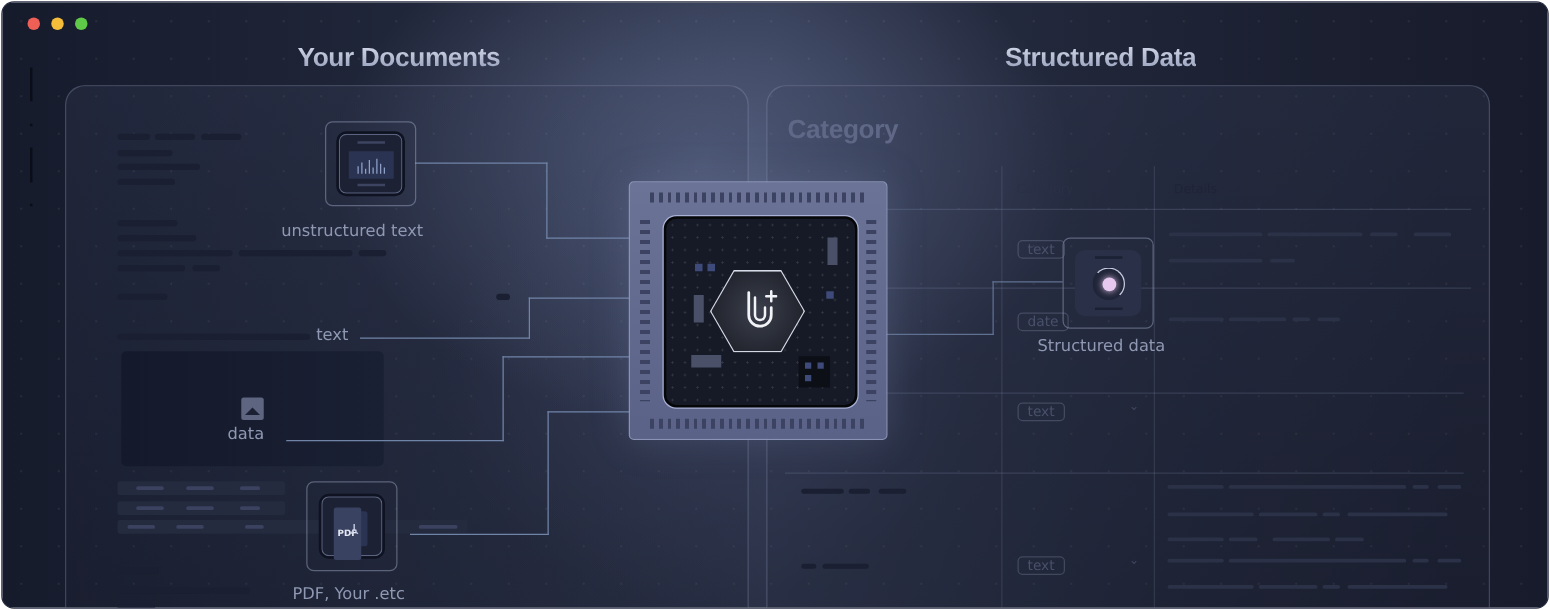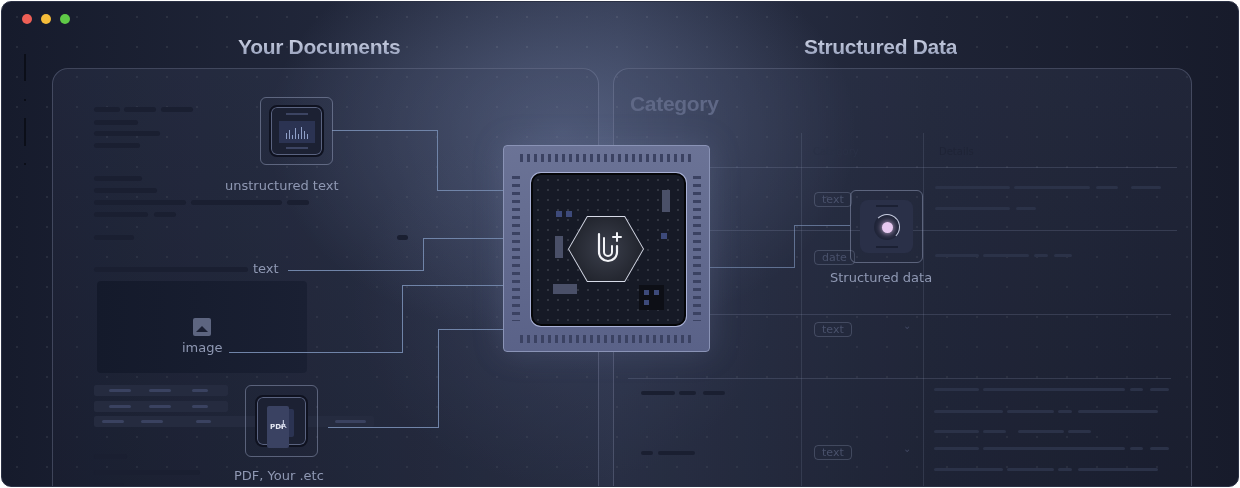--- a/index.html
+++ b/index.html
@@ -209,21 +209,21 @@
         <span style="width:1px;height:5px;background:#8fa0c8"></span>
         <span style="width:1px;height:12px;background:#8fa0c8"></span>
         <span style="width:1px;height:8px;background:#8fa0c8"></span>
         <span style="width:1px;height:5px;background:#8fa0c8"></span>
       </div>
       <div class="line" style="bottom:6px"></div>
     </div>
   </div>
   <div class="label" style="left:223px;top:176px">unstructured text</div>
   <div class="label" style="left:251px;top:259px">text</div>
-  <div class="label" style="left:180px;top:338px">image</div>
+  <div class="label" style="left:180px;top:338px">data</div>
 
   <div class="module" style="left:243px;top:383px;width:73px;height:72px">
     <div class="core" style="left:9px;top:9px;right:9px;bottom:9px">
       <div style="position:absolute;left:17px;top:12px;width:20px;height:28px;background:#2b3352;border-radius:2px">
         <span style="position:absolute;left:-7px;top:-3px;background:#3a4262;color:#e6e9f3;font-size:7px;font-weight:bold;padding:17px 3px;border-radius:2px;font-family:'DejaVu Sans',sans-serif">PDF</span>
         <span style="position:absolute;left:6px;top:10px;color:#c5cbe0;font-size:11px;line-height:11px">⅄</span>
       </div>
     </div>
   </div>
   <div class="label" style="left:232px;top:466px">PDF, Your .etc</div>

